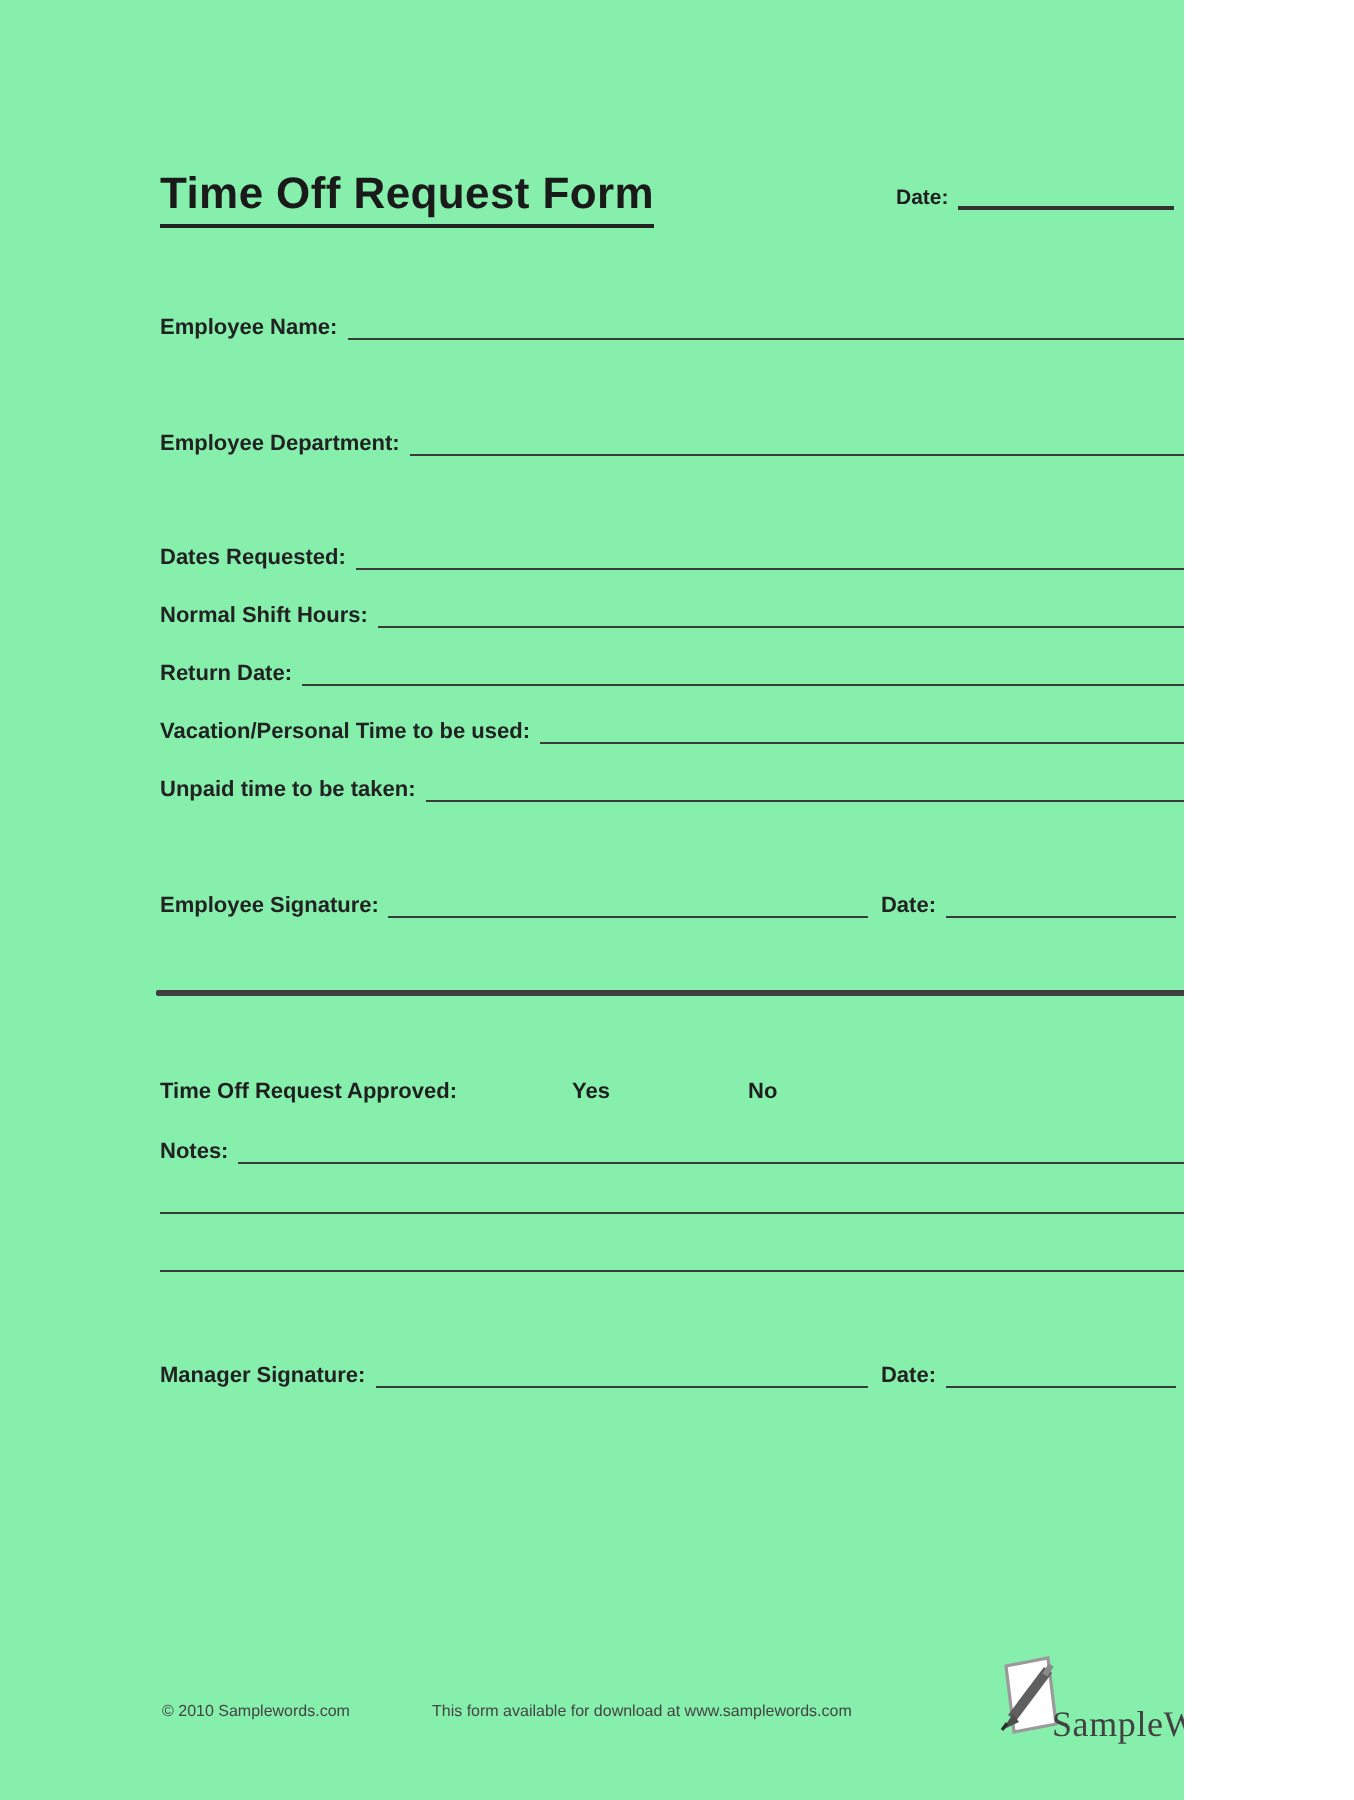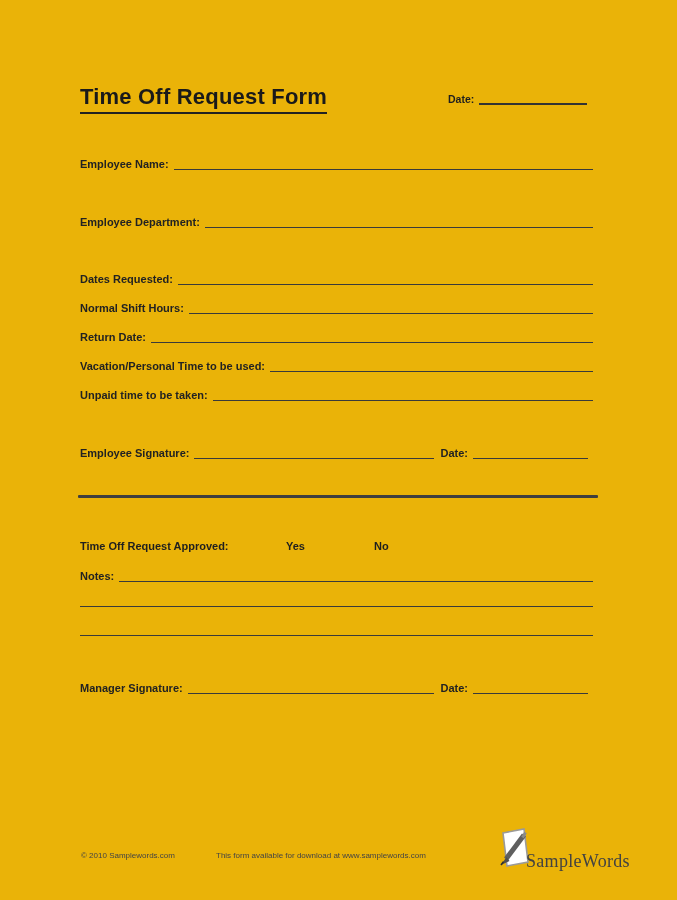--- a/index.html
+++ b/index.html
@@ -1,23 +1,23 @@
 <!DOCTYPE html>
 <html><head>
 <meta charset="utf-8">
 <style>
   * { margin: 0; padding: 0; box-sizing: border-box; }
   html, body { background: #ffffff; }
   body { font-family: "Liberation Sans", sans-serif; color: #1f1f1f; }
 
   .page {
     position: relative;
-    width: 677px;
+    width: 592px;
     height: 900px;
-    background: #eab308;
+    background: #86efac;
     overflow: hidden;
   }
 
   
   .title {
     position: absolute;
     left: 80px; top: 84px;
     font-size: 22px;
     font-weight: 700;
     letter-spacing: 0.2px;

